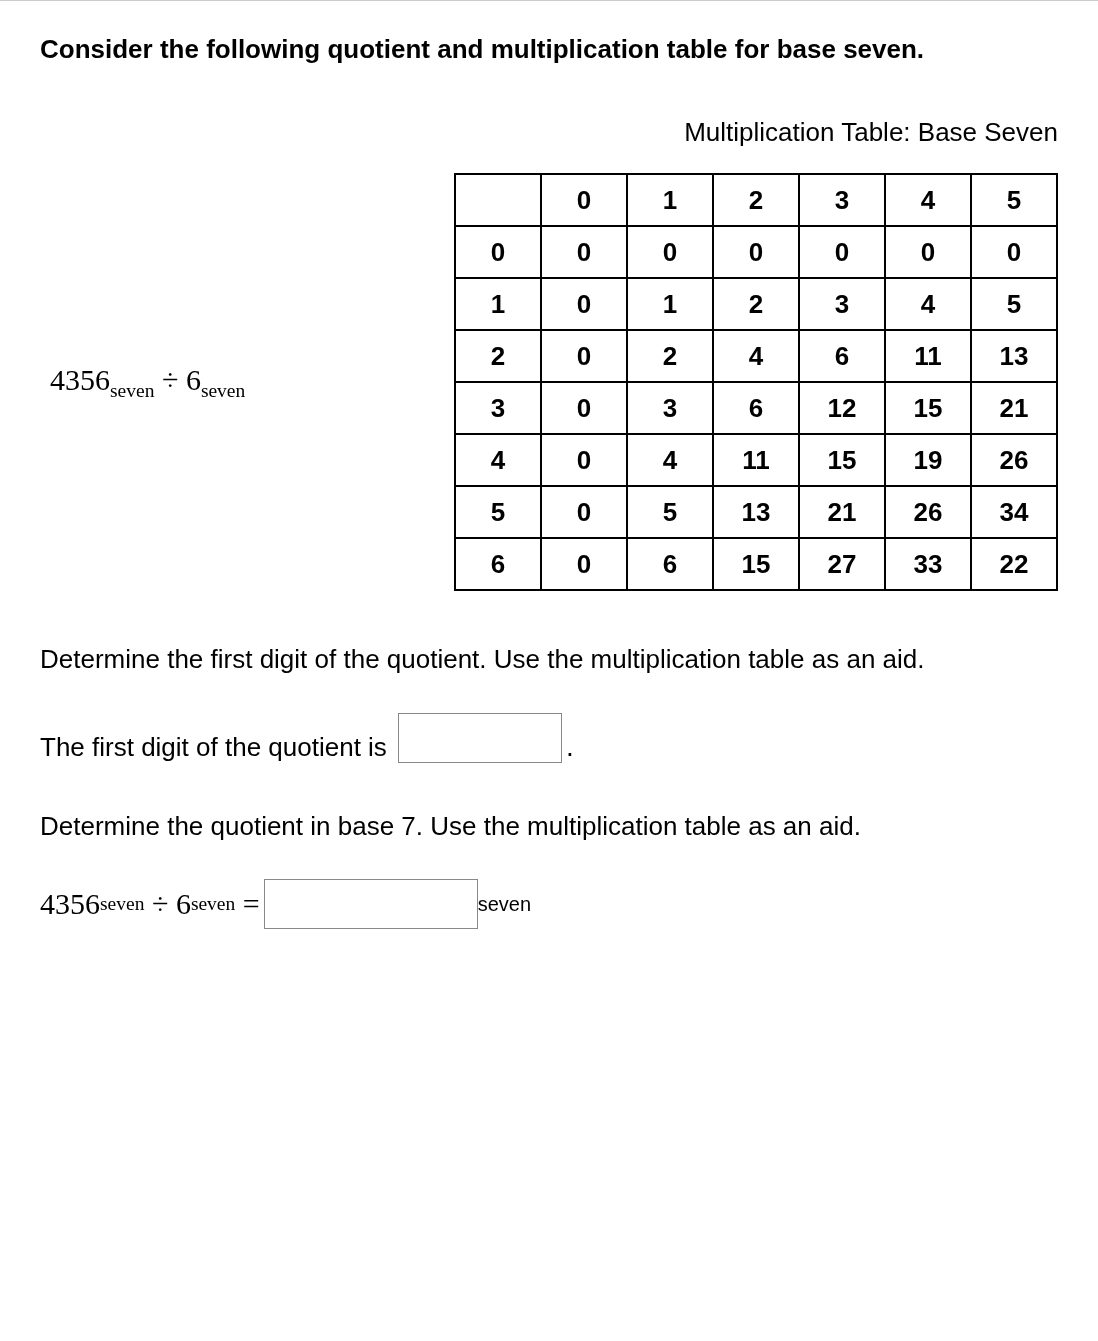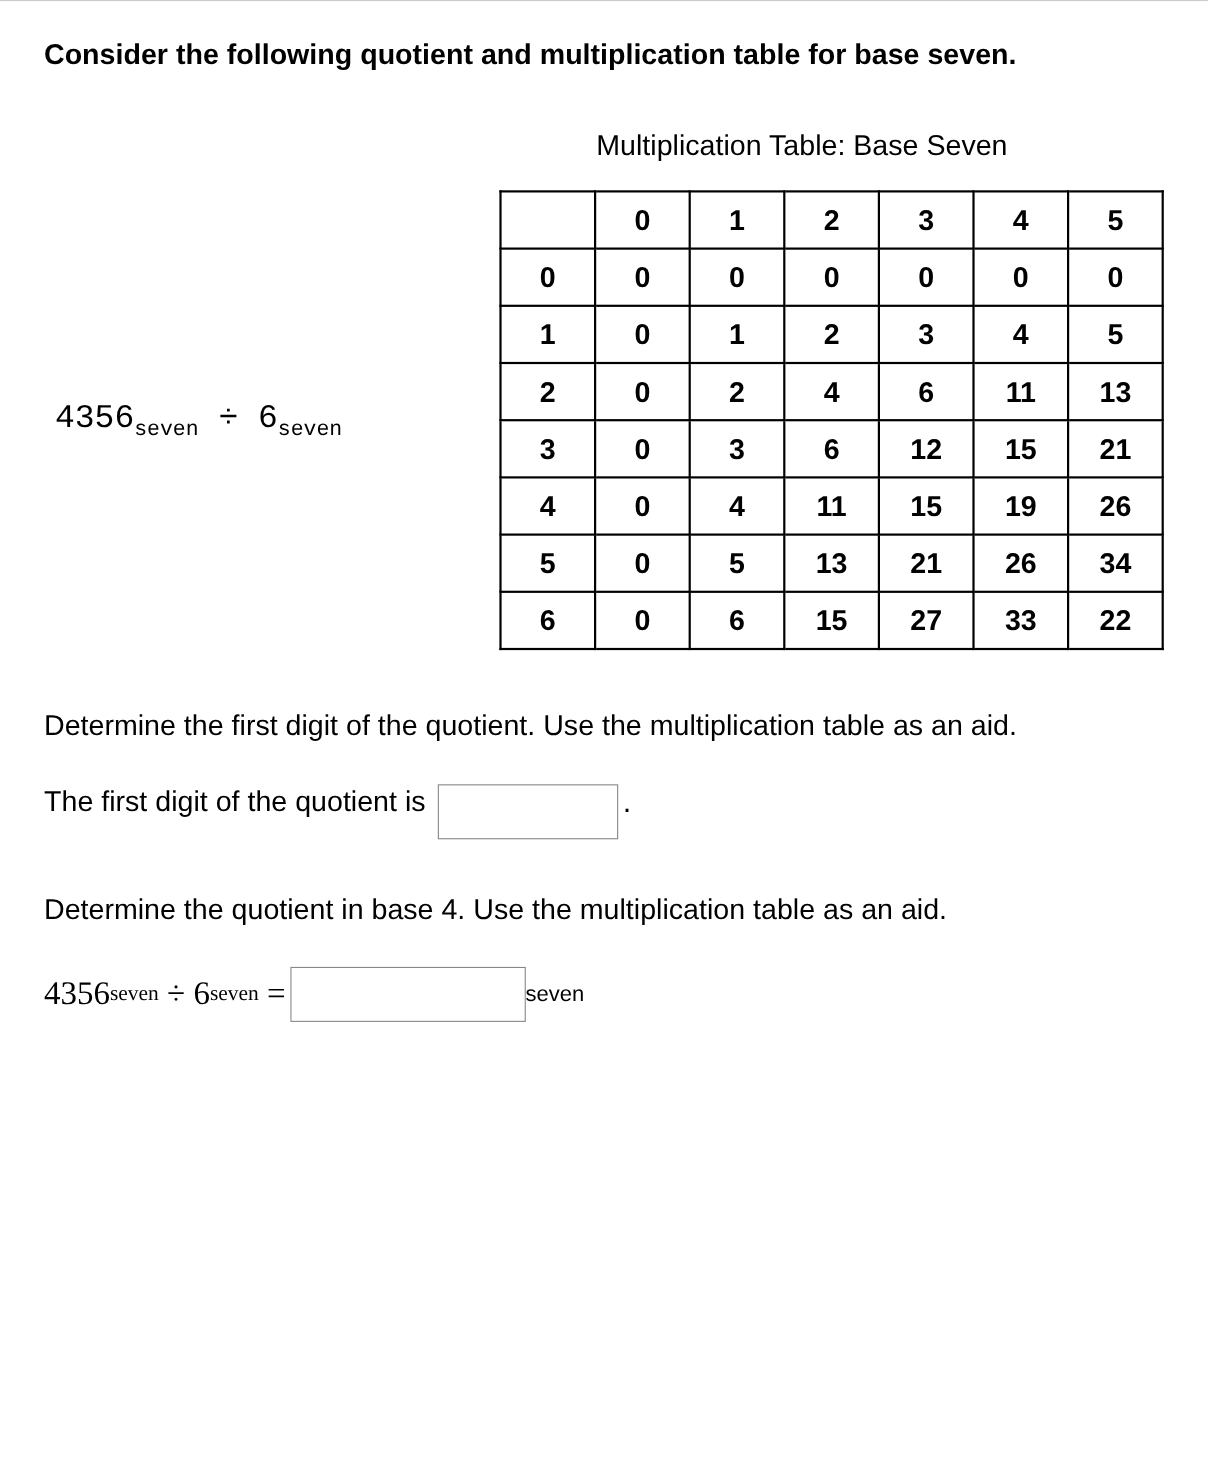--- a/index.html
+++ b/index.html
@@ -11,32 +11,32 @@
     width: 1098px;
     box-sizing: border-box;
     border-top: 1px solid #ccc;
   }
   .intro {
     line-height: 1.4;
     margin-bottom: 50px;
     font-weight: bold;
   }
   .table-title {
-    text-align: center;
+    text-align: right;
     margin-left: 360px;
     margin-bottom: 25px;
     margin-top: 22px;
   }
   .row-mid {
     display: flex;
     align-items: center;
     margin-bottom: 50px;
   }
   .expr {
-    font-family: Liberation Mono, monospace;
+    font-family: Liberation Serif, serif;
     font-size: 30px;
     padding-left: 10px;
     padding-right: 40px;
     white-space: nowrap;
   }
   .sub {
     font-size: 0.65em;
     vertical-align: sub;
   }
   table.mult {
@@ -54,21 +54,21 @@
   }
   table.mult .corner {
     background: #fff;
   }
   .question {
     line-height: 1.4;
     margin-bottom: 35px;
   }
   .answer-line {
     display: flex;
-    align-items: flex-start;
+    align-items: flex-end;
     margin-bottom: 45px;
     flex-wrap: nowrap;
   }
   .answer-line .txt {
     white-space: nowrap;
   }
   input.blank {
     border: 1px solid #888;
     height: 44px;
     width: 150px;
@@ -192,21 +192,21 @@
 </div>
 
 <div class="question">Determine the first digit of the quotient. Use the multiplication table as an aid.</div>
 
 <div class="answer-line">
   <span class="txt">The first digit of the quotient is</span>&nbsp;
   <input class="blank" type="text" style="">
   <span class="period">.</span>
 </div>
 
-<div class="question">Determine the quotient in base 4. Use the multiplication table as an aid.</div>
+<div class="question">Determine the quotient in base 7. Use the multiplication table as an aid.</div>
 
 <div class="final-line">
   <span>4356</span><span class="sub">seven</span>
   &nbsp;<span>÷</span>&nbsp;
   <span>6</span><span class="sub">seven</span>
   &nbsp;<span>=</span>
   <input class="blank2" type="text" style="">
   <span class="seven-suffix">seven</span>
 </div>
 

